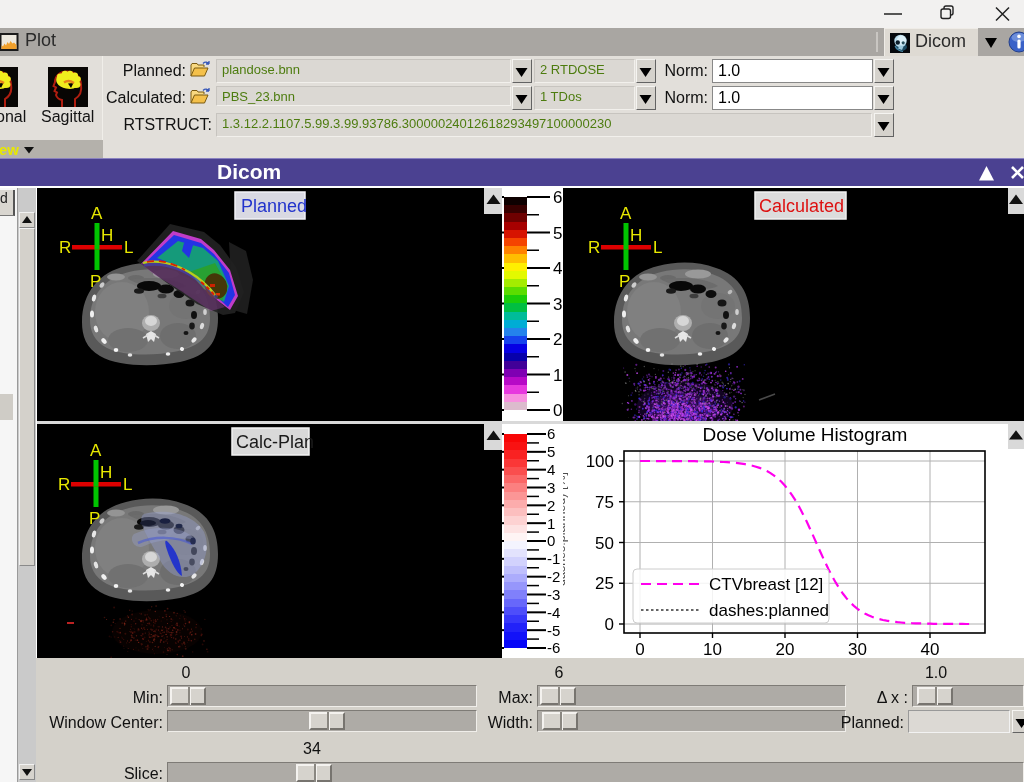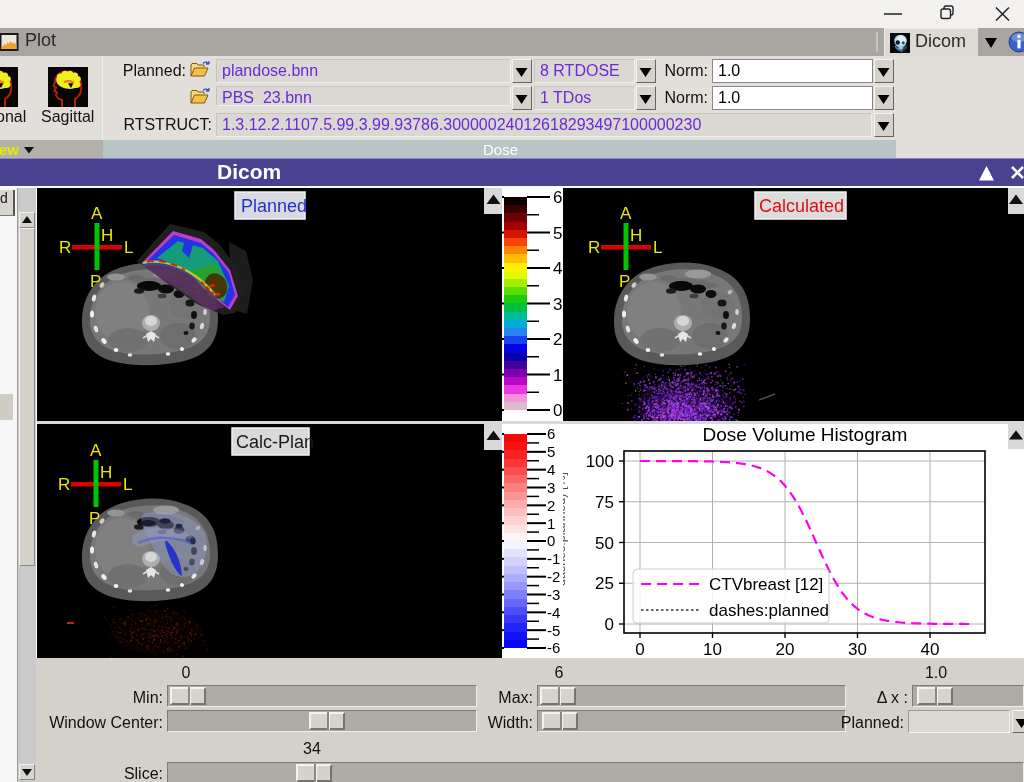--- a/index.html
+++ b/index.html
@@ -1,21 +1,21 @@
 <!DOCTYPE html>
 <html><head><meta charset="utf-8">
 <style>
 * { margin:0; padding:0; box-sizing:border-box; }
 html,body { width:1024px; height:782px; overflow:hidden; }
 body { font-family:"Liberation Sans",sans-serif; }
 #root { position:relative; width:1024px; height:782px; background:#e2dfda; }
 .abs { position:absolute; }
 svg text { font-family:"Liberation Sans",sans-serif; }
 .lbl { position:absolute; font-size:16px; color:#111; white-space:nowrap; }
-.entry { position:absolute; background:#dbd8d3; color:#6d28d9; font-size:16px;
+.entry { position:absolute; background:#dbd8d3; color:#4d7c0f; font-size:13px;
   border-top:1px solid #c7c4bf; border-left:1px solid #c7c4bf;
   border-bottom:1px solid #f2f0ec; border-right:1px solid #f2f0ec;
   padding:2px 0 16px 5px; white-space:nowrap; overflow:hidden; }
 .wentry { position:absolute; background:#fff; color:#000; font-size:16px;
   border:1px solid #888; padding:2px 0 0 5px; }
 .dbtn { position:absolute; background:#d5d2cc; border-top:1px solid #f5f4f1;
   border-left:1px solid #f5f4f1; border-right:1px solid #636363; border-bottom:1px solid #636363; }
 .dbtn:after { content:""; position:absolute; left:50%; top:50%; transform:translate(-54%,-32%);
   border-left:6px solid transparent; border-right:6px solid transparent; border-top:9px solid #000; }
 .slider { position:absolute; background:#aeaba6; border-top:1px solid #7e7b76;
@@ -99,25 +99,26 @@
  <div class="abs" style="left:102px;top:0;width:1px;height:84px;background:#b9b6b1;border-right:1px solid #f0eee9;"></div>
 </div>
 <div class="lbl" style="left:0;top:62px;width:186px;text-align:right;">Planned:</div>
 <div class="abs" style="left:189px;top:60px;"><svg width="22" height="20" viewBox="0 0 22 20">
  <path d="M 2,16 L 2,5 L 3,3.5 L 8,3.5 L 9,5 L 15,5 L 15,7" fill="#f8d880" stroke="#7a5a10" stroke-width="1"></path>
  <path d="M 2,16 L 5.5,8 L 19,8 L 15.5,16 Z" fill="#f4c04a" stroke="#7a5a10" stroke-width="1"></path>
  <path d="M 14,3.5 C 16,1.5 19,2 20,4 M 20,4 L 20,1 M 20,4 L 17,4" fill="none" stroke="#3858b8" stroke-width="1.3"></path>
 </svg></div>
 <div class="entry" style="left:216px;top:59px;width:295px;height:24px;">plandose.bnn</div>
 <div class="dbtn" style="left:512px;top:59px;width:20px;height:24px;"></div>
-<div class="entry" style="left:534px;top:59px;width:101px;height:24px;">8 RTDOSE</div>
+<div class="entry" style="left:534px;top:59px;width:101px;height:24px;">2 RTDOSE</div>
 <div class="dbtn" style="left:636px;top:59px;width:20px;height:24px;"></div>
 <div class="lbl" style="left:658px;top:62px;width:50px;text-align:right;">Norm:</div>
 <div class="wentry" style="left:712px;top:59px;width:161px;height:24px;">1.0</div>
 <div class="dbtn" style="left:874px;top:59px;width:20px;height:24px;"></div>
+<div class="lbl" style="left:0;top:89px;width:186px;text-align:right;">Calculated:</div>
 <div class="abs" style="left:189px;top:87px;"><svg width="22" height="20" viewBox="0 0 22 20">
  <path d="M 2,16 L 2,5 L 3,3.5 L 8,3.5 L 9,5 L 15,5 L 15,7" fill="#f8d880" stroke="#7a5a10" stroke-width="1"></path>
  <path d="M 2,16 L 5.5,8 L 19,8 L 15.5,16 Z" fill="#f4c04a" stroke="#7a5a10" stroke-width="1"></path>
  <path d="M 14,3.5 C 16,1.5 19,2 20,4 M 20,4 L 20,1 M 20,4 L 17,4" fill="none" stroke="#3858b8" stroke-width="1.3"></path>
 </svg></div>
 <div class="entry" style="left:216px;top:86px;width:295px;height:17px;">PBS_23.bnn</div>
 <div class="dbtn" style="left:512px;top:86px;width:20px;height:24px;"></div>
 <div class="entry" style="left:534px;top:86px;width:101px;height:24px;">1 TDos</div>
 <div class="dbtn" style="left:636px;top:86px;width:20px;height:24px;"></div>
 <div class="lbl" style="left:658px;top:89px;width:50px;text-align:right;">Norm:</div>
@@ -125,23 +126,20 @@
 <div class="dbtn" style="left:874px;top:86px;width:20px;height:24px;"></div>
 <div class="lbl" style="left:0;top:116px;width:212px;text-align:right;">RTSTRUCT:</div>
 <div class="entry" style="left:216px;top:113px;width:656px;height:24px;">1.3.12.2.1107.5.99.3.99.93786.30000024012618293497100000230</div>
 <div class="dbtn" style="left:874px;top:113px;width:20px;height:24px;"></div>
 <div class="abs" style="left:0;top:140px;width:1024px;height:16px;background:#e2dfda;">
  <div class="abs" style="left:0;top:0;width:103px;height:18px;background:#b4b1ab;">
   <span class="abs" style="left:-1px;top:1px;font-size:15px;font-weight:bold;color:#e8e800;">ew</span>
   <svg class="abs" style="left:24px;top:7px" width="10" height="7">
           <path d="M 0,0 L 10,0 L 5,6.5 Z" fill="#111"></path>
         </svg>
- </div>
- <div class="abs" style="left:103px;top:0;width:793px;height:18px;background:#b7c5c7;">
-  <span class="abs" style="left:380px;top:1px;font-size:15px;color:#fff;">Dose</span>
  </div>
 </div>
 <div class="abs" style="left:0;top:158px;width:1024px;height:28px;background:#4b4191;border-top:1px solid #8a82c0;">
  <span class="abs" style="left:217px;top:1px;font-size:21px;font-weight:bold;color:#fff;">Dicom</span>
  <svg class="abs" style="left:978px;top:6px" width="17" height="17">
         <path d="M 8.5,1 L 16,15.5 L 1,15.5 Z" fill="#fff"></path>
       </svg>
  <svg class="abs" style="left:1010px;top:6px" width="16" height="16">
         <path d="M 2,2 L 13,13 M 13,2 L 2,13" stroke="#fff" stroke-width="2.6"></path>
       </svg>

